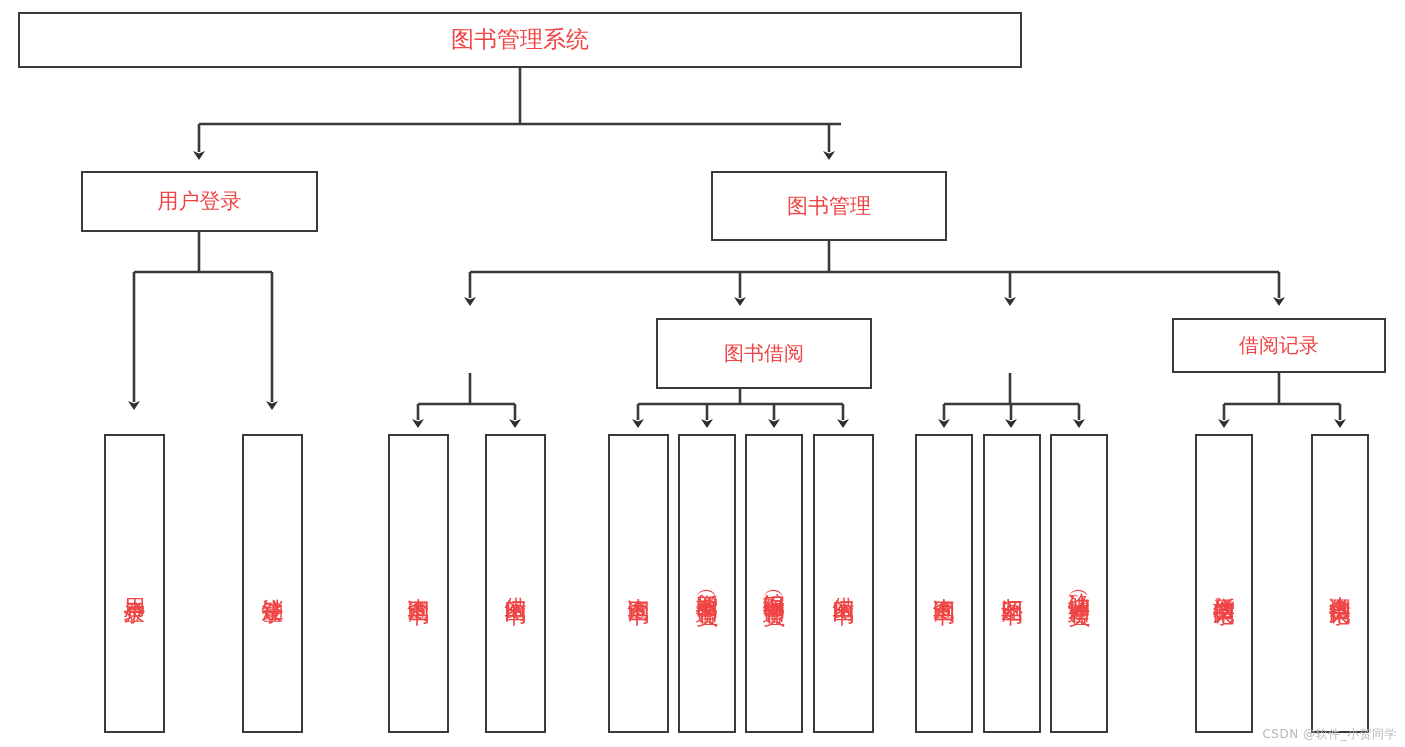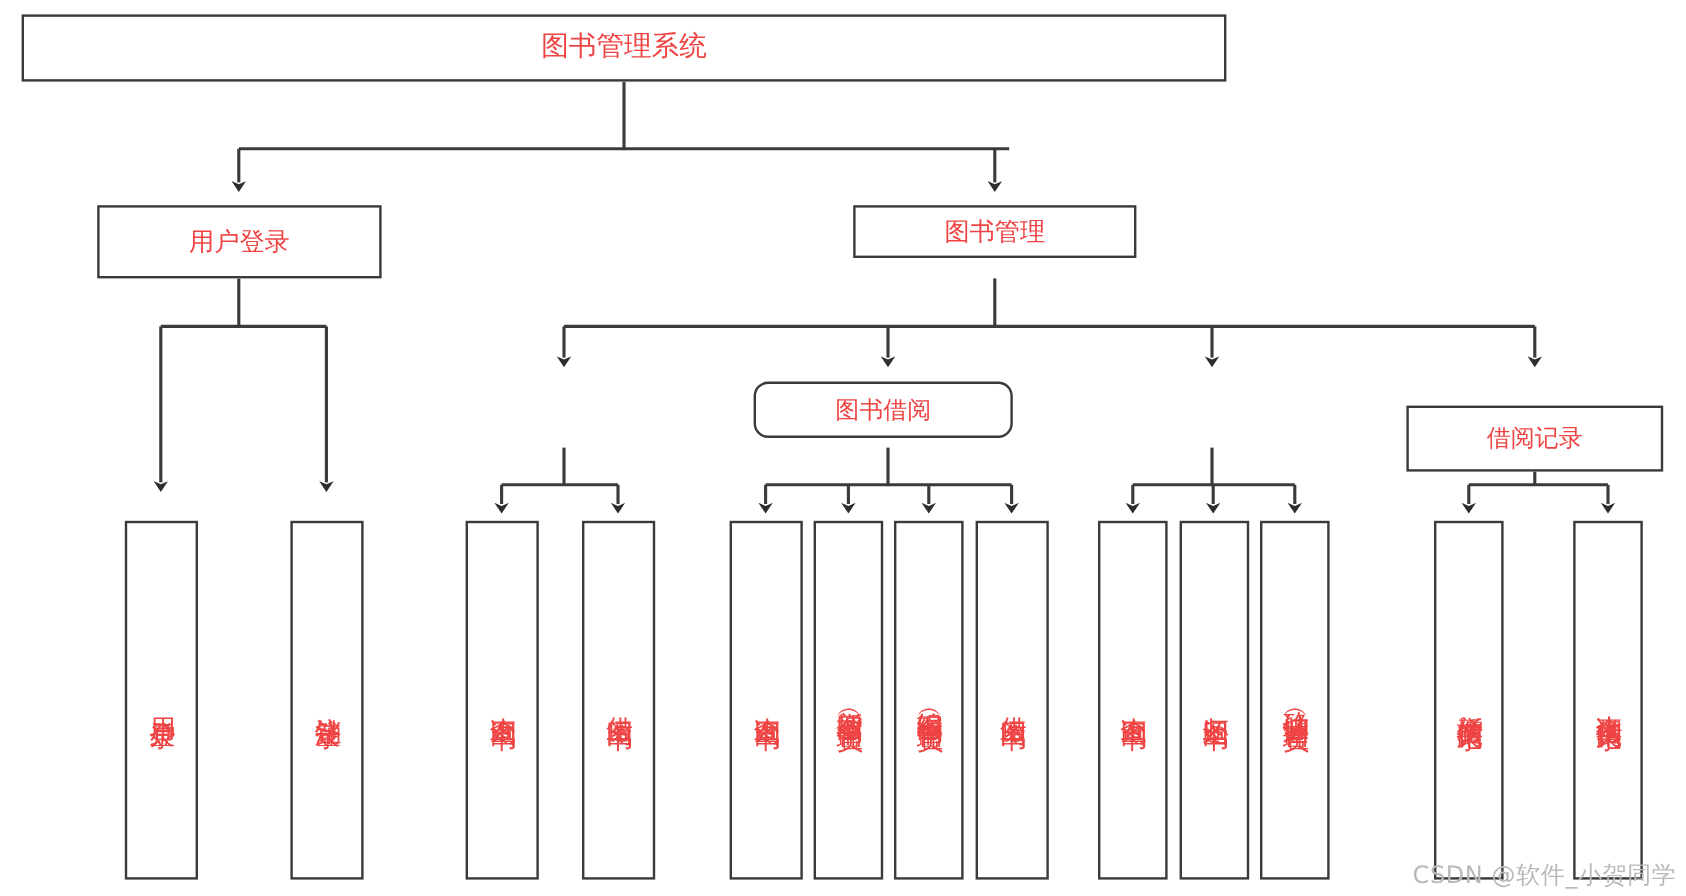--- a/index.html
+++ b/index.html
@@ -52,21 +52,21 @@
     text-orientation: upright;
     font-size: 22px;
     letter-spacing: 2px;
     line-height: 1;
     white-space: nowrap;
   }
   .watermark {
     position: absolute;
     right: 8px;
     bottom: 4px;
-    font-size: 20px;
+    font-size: 12px;
     color: #b9b9b9;
     letter-spacing: 0.5px;
     white-space: nowrap;
   }
 </style>
 </head>
 <body>
 
 <div id="canvas">
 
@@ -120,28 +120,28 @@
     </g>
   </svg>
 
   <div class="node lvl1" style="left:18px; top:12px; width:1004px; height:56px;">
     <span class="node-label">图书管理系统</span>
   </div>
 
   <div class="node lvl2" style="left:81px; top:171px; width:237px; height:61px;">
     <span class="node-label">用户登录</span>
   </div>
-  <div class="node lvl2" style="left:711px; top:171px; width:236px; height:44px;">
+  <div class="node lvl2" style="left:711px; top:171px; width:236px; height:70px;">
     <span class="node-label">图书管理</span>
   </div>
 
-  <div class="node lvl3" style="left:628px; top:318px; width:216px; height:47px;border-radius:12px;">
+  <div class="node lvl3" style="left:656px; top:318px; width:216px; height:71px;">
     <span class="node-label">图书借阅</span>
   </div>
-  <div class="node lvl3" style="left:1172px; top:318px; width:214px; height:55px;margin-top:20px;">
+  <div class="node lvl3" style="left:1172px; top:318px; width:214px; height:55px;">
     <span class="node-label">借阅记录</span>
   </div>
 
   <div class="node leaf" style="left:104px; top:434px; width:61px; height:299px;">
     <span class="node-label">用户登录</span>
   </div>
   <div class="node leaf" style="left:242px; top:434px; width:61px; height:299px;">
     <span class="node-label">注销登录</span>
   </div>
 

